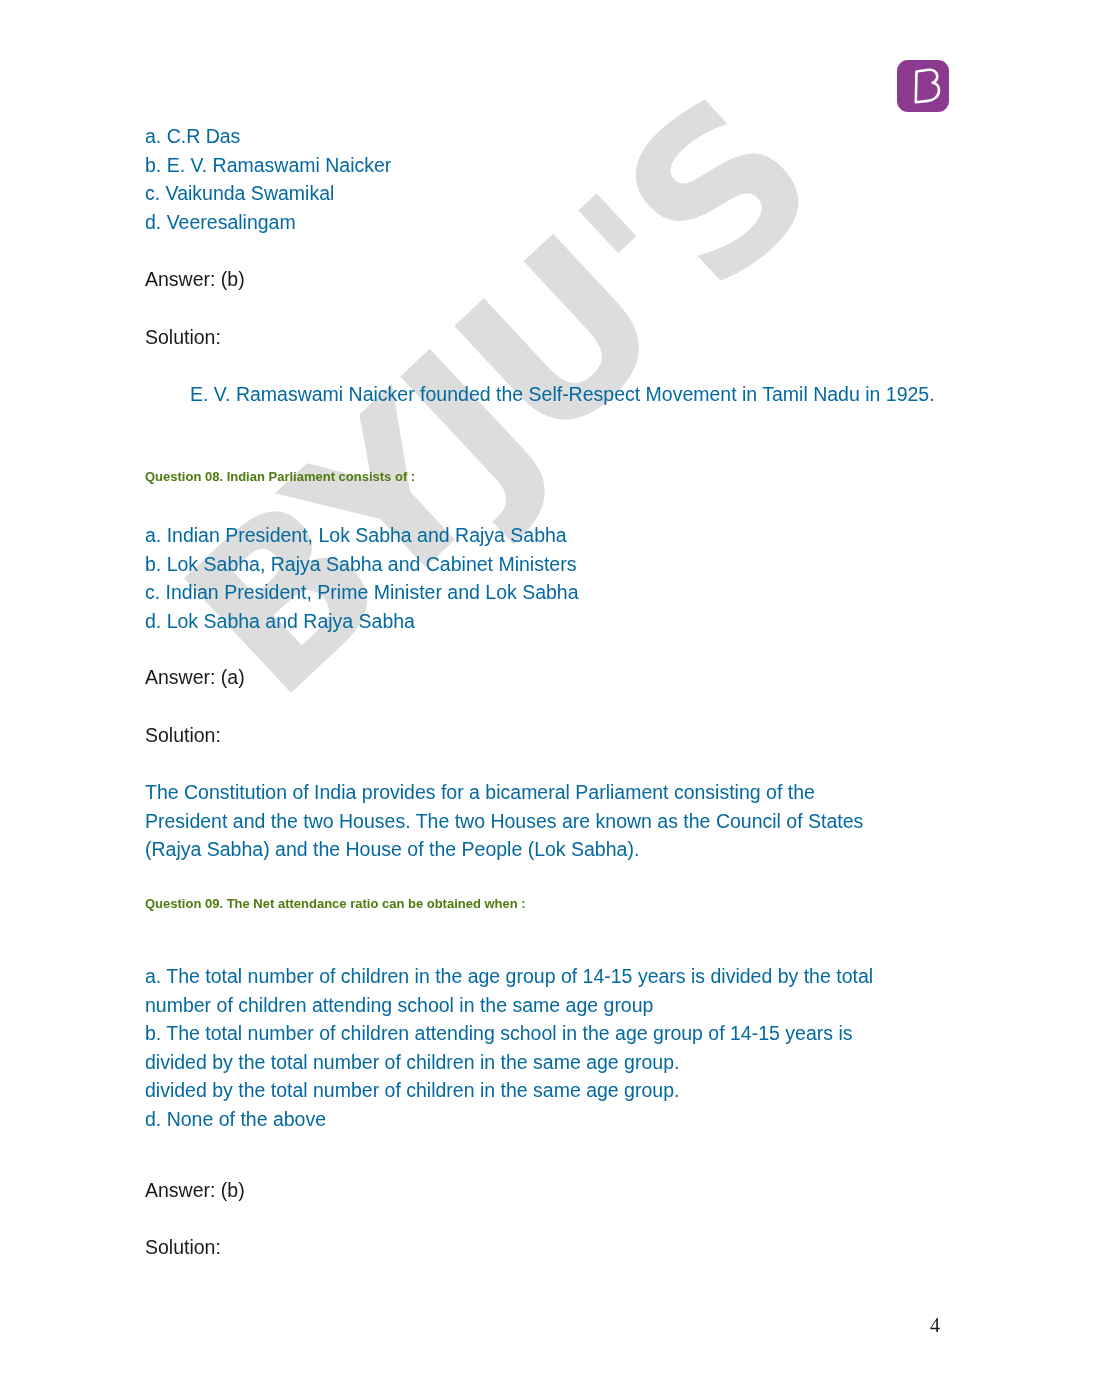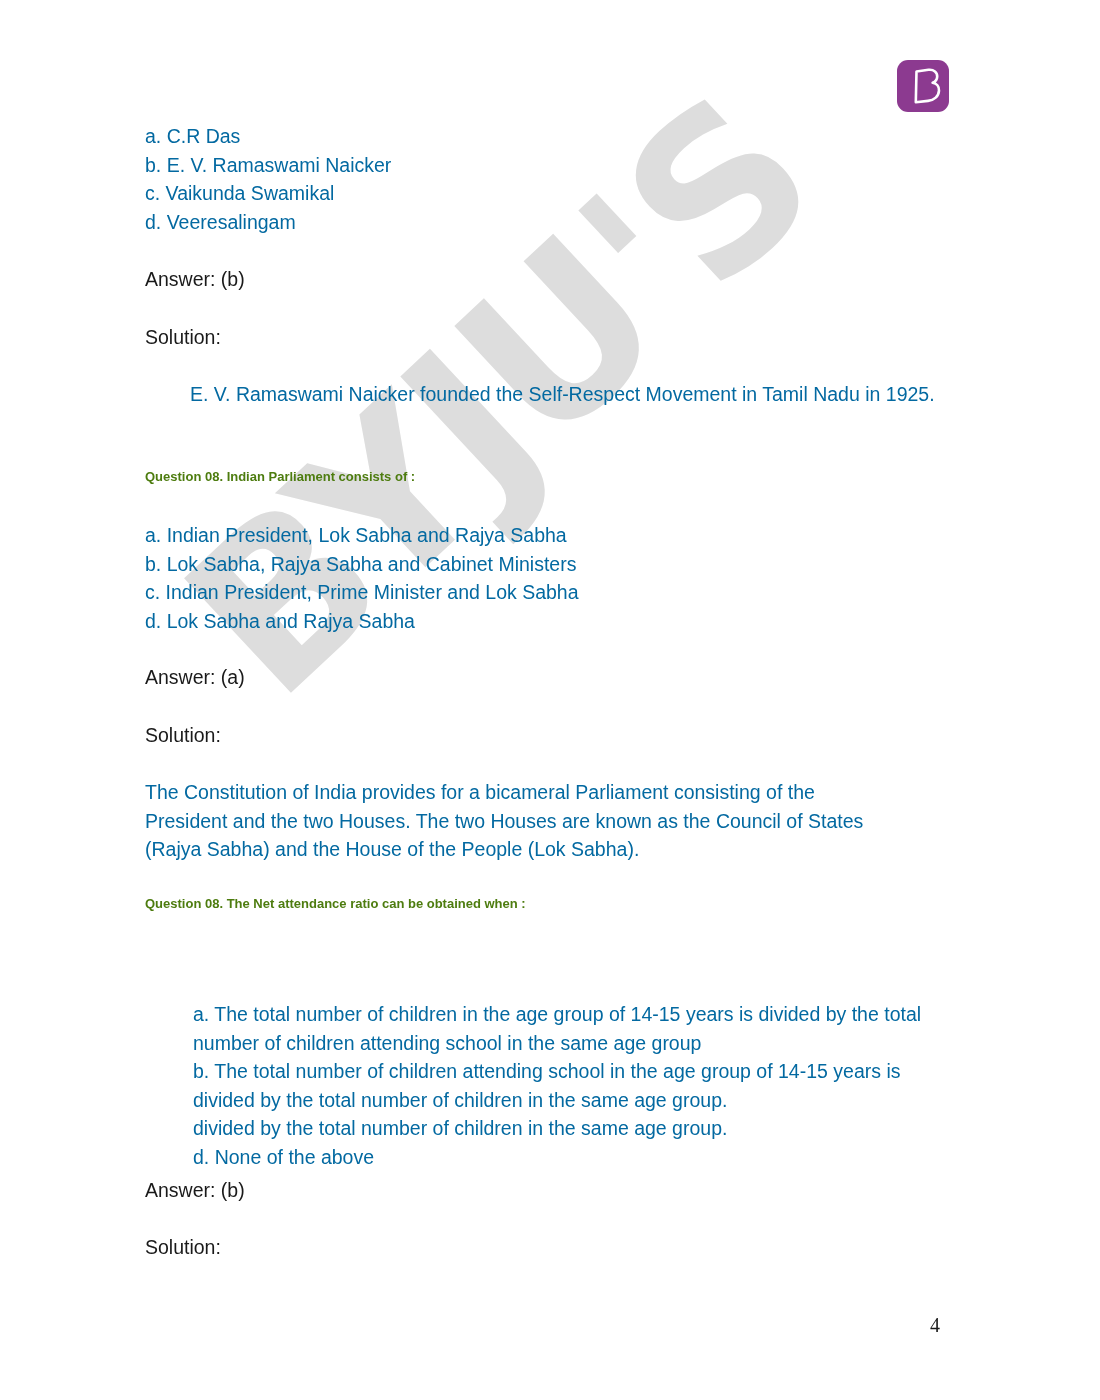--- a/index.html
+++ b/index.html
@@ -159,24 +159,24 @@
       <div class="solution">Solution:</div>
     </div>
 
     <div class="abs para" style="top:778px;">
       <div class="line">The Constitution of India provides for a bicameral Parliament consisting of the</div>
       <div class="line">President and the two Houses. The two Houses are known as the Council of States</div>
       <div class="line">(Rajya Sabha) and the House of the People (Lok Sabha).</div>
     </div>
 
     <div class="abs" style="top:890px;">
-      <div class="qhead">Question 08. The Net attendance ratio can be obtained when :</div>
+      <div class="qhead">Question 09. The Net attendance ratio can be obtained when :</div>
     </div>
 
-    <div class="abs opts" style="top:1000px;margin-left:48px;">
+    <div class="abs opts" style="top:962px;">
       <div class="line">a. The total number of children in the age group of 14-15 years is divided by the total</div>
       <div class="line">number of children attending school in the same age group</div>
       <div class="line">b. The total number of children attending school in the age group of 14-15 years is</div>
       <div class="line">divided by the total number of children in the same age group.</div>
       <div class="line">divided by the total number of children in the same age group.</div>
       <div class="line">d. None of the above</div>
     </div>
 
     <div class="abs" style="top:1176px;">
       <div class="answer">Answer: (b)</div>

